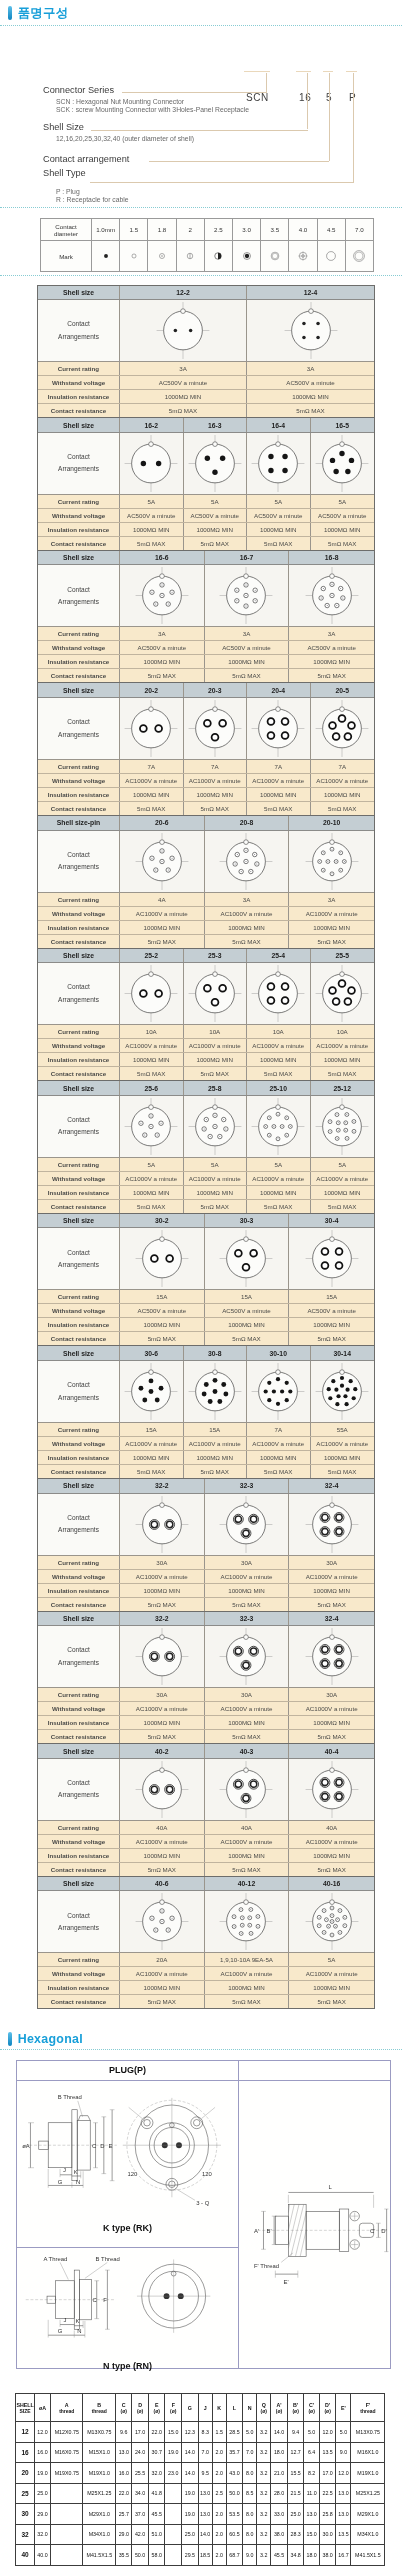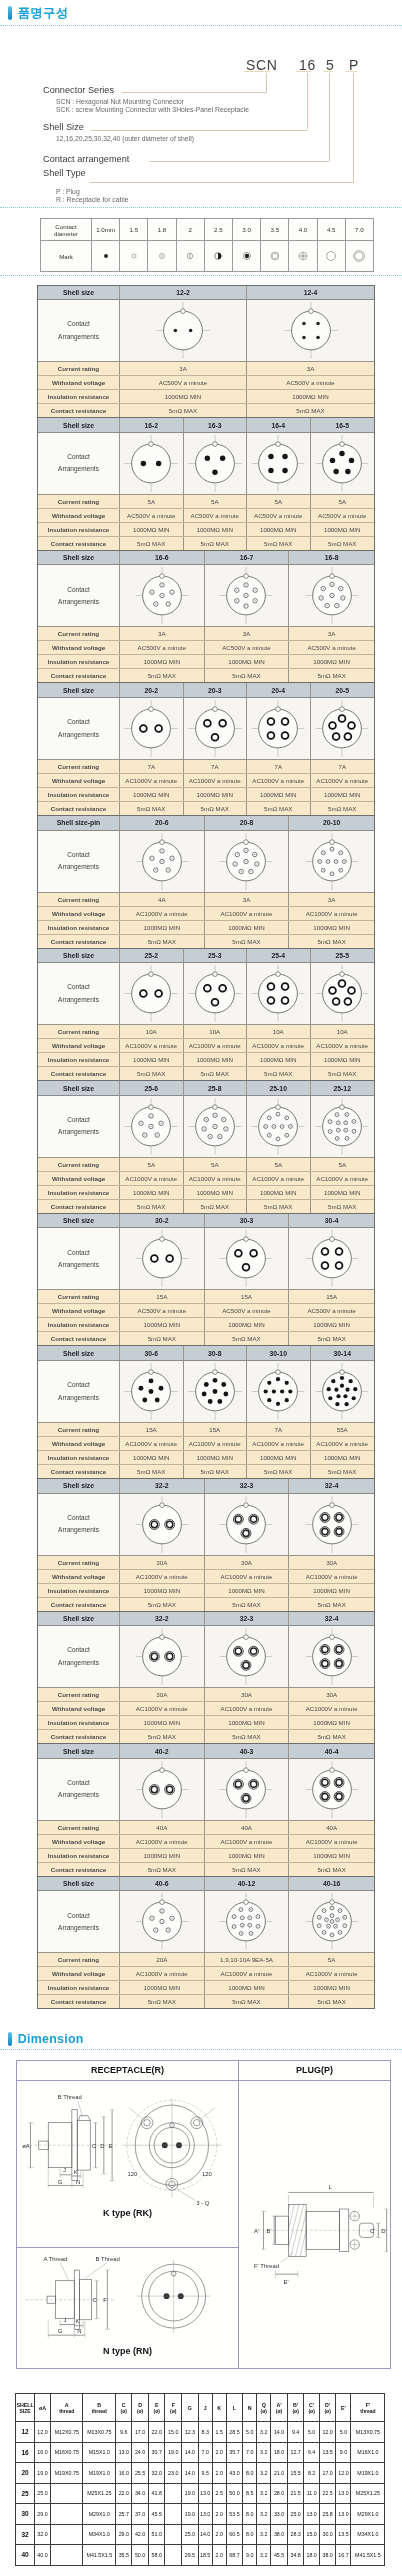--- a/index.html
+++ b/index.html
@@ -7,21 +7,21 @@
   .page{width:402px;height:2576px;position:relative;background:#fff;overflow:hidden;}
 
   
   .sec-head{display:flex;align-items:center;gap:5.3px;padding:4.7px 0 0 7.7px;}
   .bar{width:4.7px;height:13.6px;border-radius:2.4px;background:linear-gradient(180deg,#5cc0ea,#0e84c0);flex:0 0 auto;}
   .sec-title{font-size:12.4px;font-weight:bold;color:#189fd9;letter-spacing:0.3px;}
   .dotted{border-bottom:1.2px dotted #87ccd3;margin-top:3px;width:402px;}
 
   
   #comp-area{position:relative;height:178px;}
-  .code-part{position:absolute;font-size:14px;color:#3f3f3f;letter-spacing:0.6px;}
+  .code-part{position:absolute;font-size:10px;color:#3f3f3f;letter-spacing:0.6px;margin-top:35px;}
   .uline{position:absolute;height:1.2px;background:#ead8bb;}
   .vline{position:absolute;width:0.6px;background:#dbc9ae;}
   .hline{position:absolute;height:0.6px;background:#dbc9ae;}
   .entry-label{position:absolute;font-size:9.2px;color:#3b3b3b;text-align:right;}
   .entry-sub{position:absolute;font-size:6.8px;color:#686868;}
 
   
   #symbol-table{display:grid;margin:10.7px 0 0 40px;width:333px;border-top:0.6px solid #9a9a9a;border-left:0.6px solid #9a9a9a;font-size:6.2px;background:#fdfdfb;}
   .st-cell{border-right:0.6px solid #9a9a9a;border-bottom:0.6px solid #9a9a9a;display:flex;align-items:center;justify-content:center;text-align:center;color:#333;}
   .st-r1{height:21px;}
@@ -42,21 +42,21 @@
 
   
   .dim-box{margin:9.5px 0 0 16px;width:373px;border:0.6px solid #9b9bc2;background:#fffffe;}
   .dim-head{display:grid;grid-template-columns:222px 1fr;border-bottom:0.6px solid #9b9bc2;}
   .dim-head div{padding:4.7px 0;text-align:center;font-weight:bold;font-size:9px;color:#111;}
   .dim-head div:first-child{border-right:0.6px solid #9b9bc2;}
   .dim-body{display:grid;grid-template-columns:222px 1fr;}
   .dim-left{border-right:0.6px solid #9b9bc2;}
   .k-area{height:161px;border-bottom:0.6px solid #9b9bc2;padding-top:4.7px;}
   .n-area{height:117px;padding-top:3.6px;}
-  .drawing-caption{text-align:center;font-weight:bold;font-size:9px;color:#111;margin-top:0;}
+  .drawing-caption{text-align:center;font-weight:bold;font-size:9px;color:#111;margin-top:15px;}
   .dim-right{display:flex;align-items:center;justify-content:center;}
   svg.dim-svg{display:block;margin:0 auto;}
   .dim-svg line,.dim-svg rect,.dim-svg circle,.dim-svg ellipse,.dim-svg path{stroke:#555;fill:none;stroke-width:1;}
   .dim-svg .thin{stroke-width:.6;stroke:#777;}
   .dim-svg .dashline{stroke-dasharray:5 3;stroke-width:.7;stroke:#999;}
   .dim-svg .pin{fill:#333;stroke:none;}
   .dim-svg text{font-size:10px;fill:#333;stroke:none;font-family:"Liberation Sans",sans-serif;}
 
   
   #dim-table{border-collapse:collapse;margin:24px 0 0 15.4px;table-layout:fixed;width:370px;background:#fff;}
@@ -1418,27 +1418,26 @@
           <div class="al" style="font-weight: bold;">Contact resistance</div>
           <div class="ac">5mΩ MAX</div>
           <div class="ac">5mΩ MAX</div>
           <div class="ac">5mΩ MAX</div>
         </div>
       </div>
     </div>
 
   <div class="sec-head" style="margin-top:18px;">
     <span class="bar"></span>
-    <span class="sec-title">Dimension</span>
+    <span class="sec-title">Hexagonal</span>
   </div>
   <div class="dotted"></div>
 
   <div class="dim-box">
     <div class="dim-head">
-      <div>RECEPTACLE(R)</div>
       <div>PLUG(P)</div>
     </div>
     <div class="dim-body">
       <div class="dim-left">
         <div class="k-area">
           <svg class="dim-svg" width="213" height="122" viewBox="0 0 360 206">
             <line class="dashline" x1="6" y1="100" x2="162" y2="100"></line>
             <rect x="30" y="93" width="16" height="14"></rect>
             <rect x="46" y="62" width="40" height="76"></rect>
             <rect x="86" y="40" width="9" height="120"></rect>

